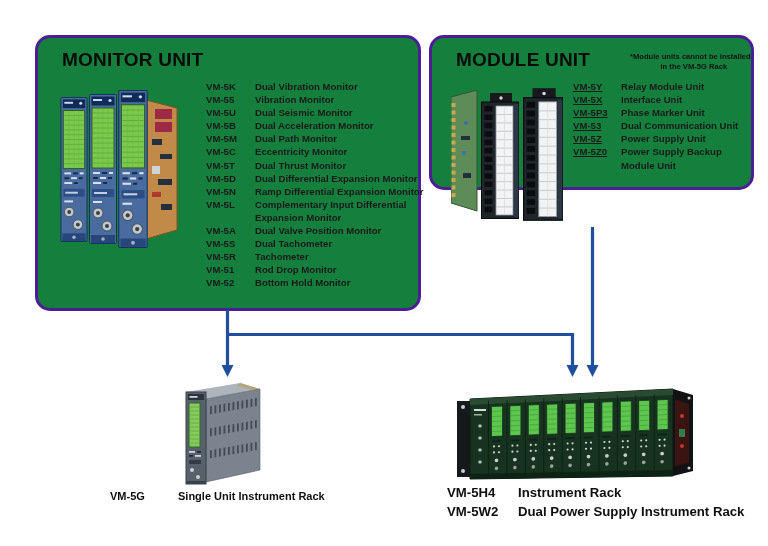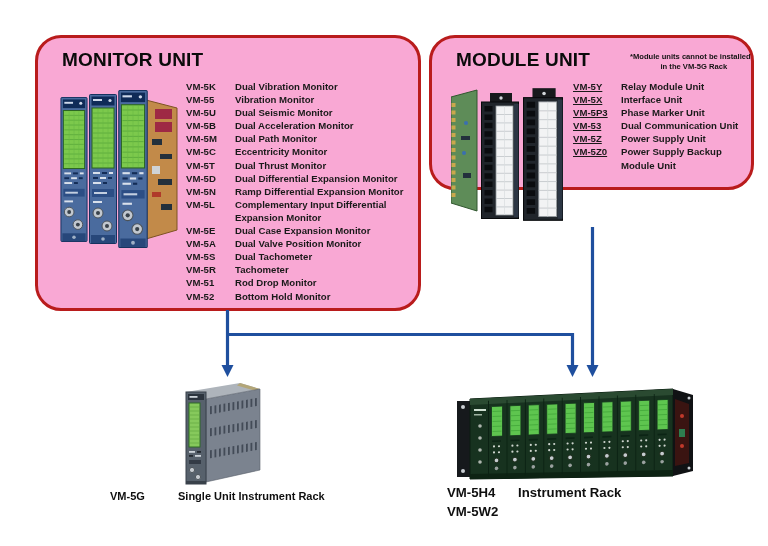--- a/index.html
+++ b/index.html
@@ -1,32 +1,32 @@
 <!DOCTYPE html>
 <html><head>
 <meta charset="utf-8">
 <style>
   html,body{margin:0;padding:0;background:#ffffff;}
   #canvas{position:relative;width:768px;height:546px;background:#ffffff;overflow:hidden;
           font-family:"Liberation Sans",sans-serif;}
 
-  .box{position:absolute;box-sizing:border-box;background:#f9a8d4;
-       border:3px solid #b91c1c;border-radius:26px;}
+  .box{position:absolute;box-sizing:border-box;background:#15803d;
+       border:3px solid #4c1d95;border-radius:15px;}
   #monitor-box{left:35px;top:35px;width:386px;height:276px;}
   #module-box{left:429px;top:35px;width:325px;height:155px;}
 
   .box-title{position:absolute;left:24px;top:11px;margin:0;font-size:19px;line-height:22px;
              font-weight:bold;color:#0b0b0b;letter-spacing:.2px;white-space:nowrap;}
 
   .mlist{position:absolute;font-size:9.6px;line-height:13.1px;font-weight:bold;
          color:#1a1a1a;white-space:nowrap;}
   #monitor-list{left:148px;top:42px;}
   #module-list{left:141px;top:42px;}
   .mrow{display:flex;}
-  #monitor-list .code{width:49px;flex:none;}
+  #monitor-list .code{width:49px;flex:none;margin-left:20px;}
   #module-list .code{width:48px;flex:none;text-decoration:underline;}
 
   .note{position:absolute;left:198px;top:14px;font-size:7.6px;line-height:9.8px;
         font-weight:bold;color:#131313;white-space:nowrap;}
   .note .l2{padding-left:7px;text-align:center;}
 
   .photo{position:absolute;}
   #monitor-photo{left:22px;top:46px;width:126px;height:170px;}
   #module-photo{left:19px;top:43px;width:114px;height:142px;}
   #connectors{position:absolute;left:0;top:0;width:768px;height:546px;pointer-events:none;}
@@ -170,24 +170,20 @@
         </div>
       <div class="mrow">
           <span class="code">VM-5L</span>
           <span class="desc">Complementary Input Differential</span>
         </div>
       <div class="mrow">
           <span class="code"></span>
           <span class="desc">Expansion Monitor</span>
         </div>
       <div class="mrow">
-          <span class="code">VM-5E</span>
-          <span class="desc">Dual Case Expansion Monitor</span>
-        </div>
-      <div class="mrow">
           <span class="code">VM-5A</span>
           <span class="desc">Dual Valve Position Monitor</span>
         </div>
       <div class="mrow">
           <span class="code">VM-5S</span>
           <span class="desc">Dual Tachometer</span>
         </div>
       <div class="mrow">
           <span class="code">VM-5R</span>
           <span class="desc">Tachometer</span>
@@ -330,16 +326,17 @@
     <span class="rdesc">Single Unit Instrument Rack</span>
   </div>
 
   <div id="multi-rack-labels">
     <div class="mrl">
       <span class="rcode">VM-5H4</span>
       <span class="rdesc">Instrument Rack</span>
     </div>
     <div class="mrl">
       <span class="rcode">VM-5W2</span>
+      <span class="rdesc">Dual Power Supply Instrument Rack</span>
     </div>
   </div>
 
 </div>
 
 </body></html>

